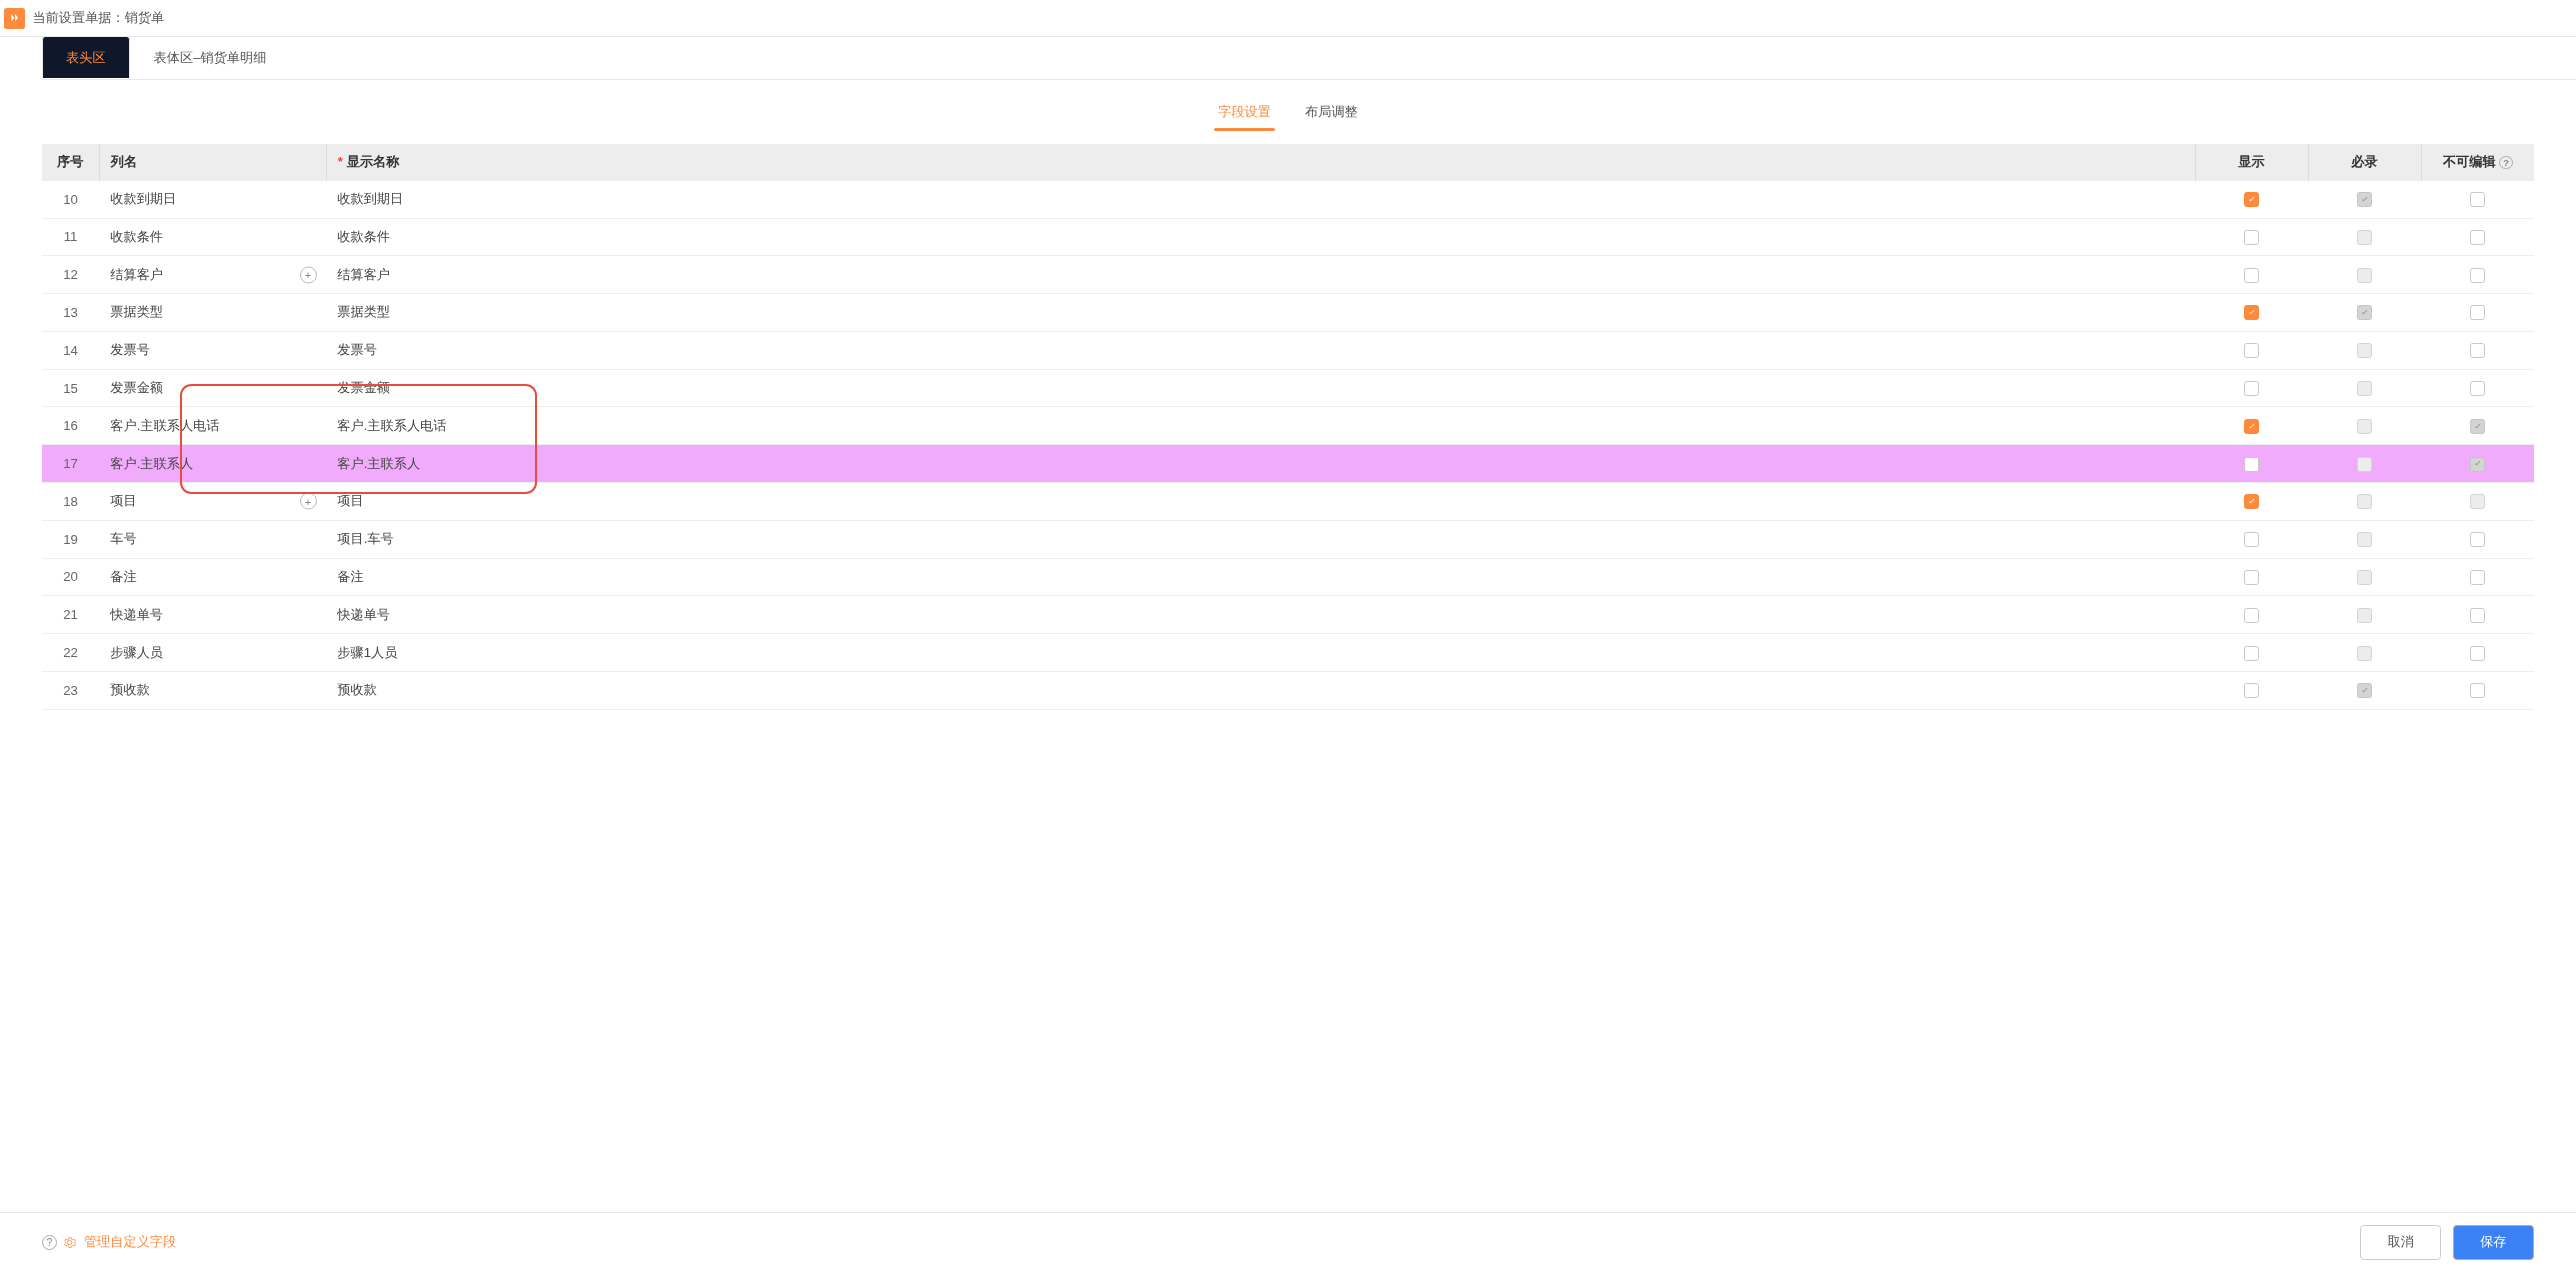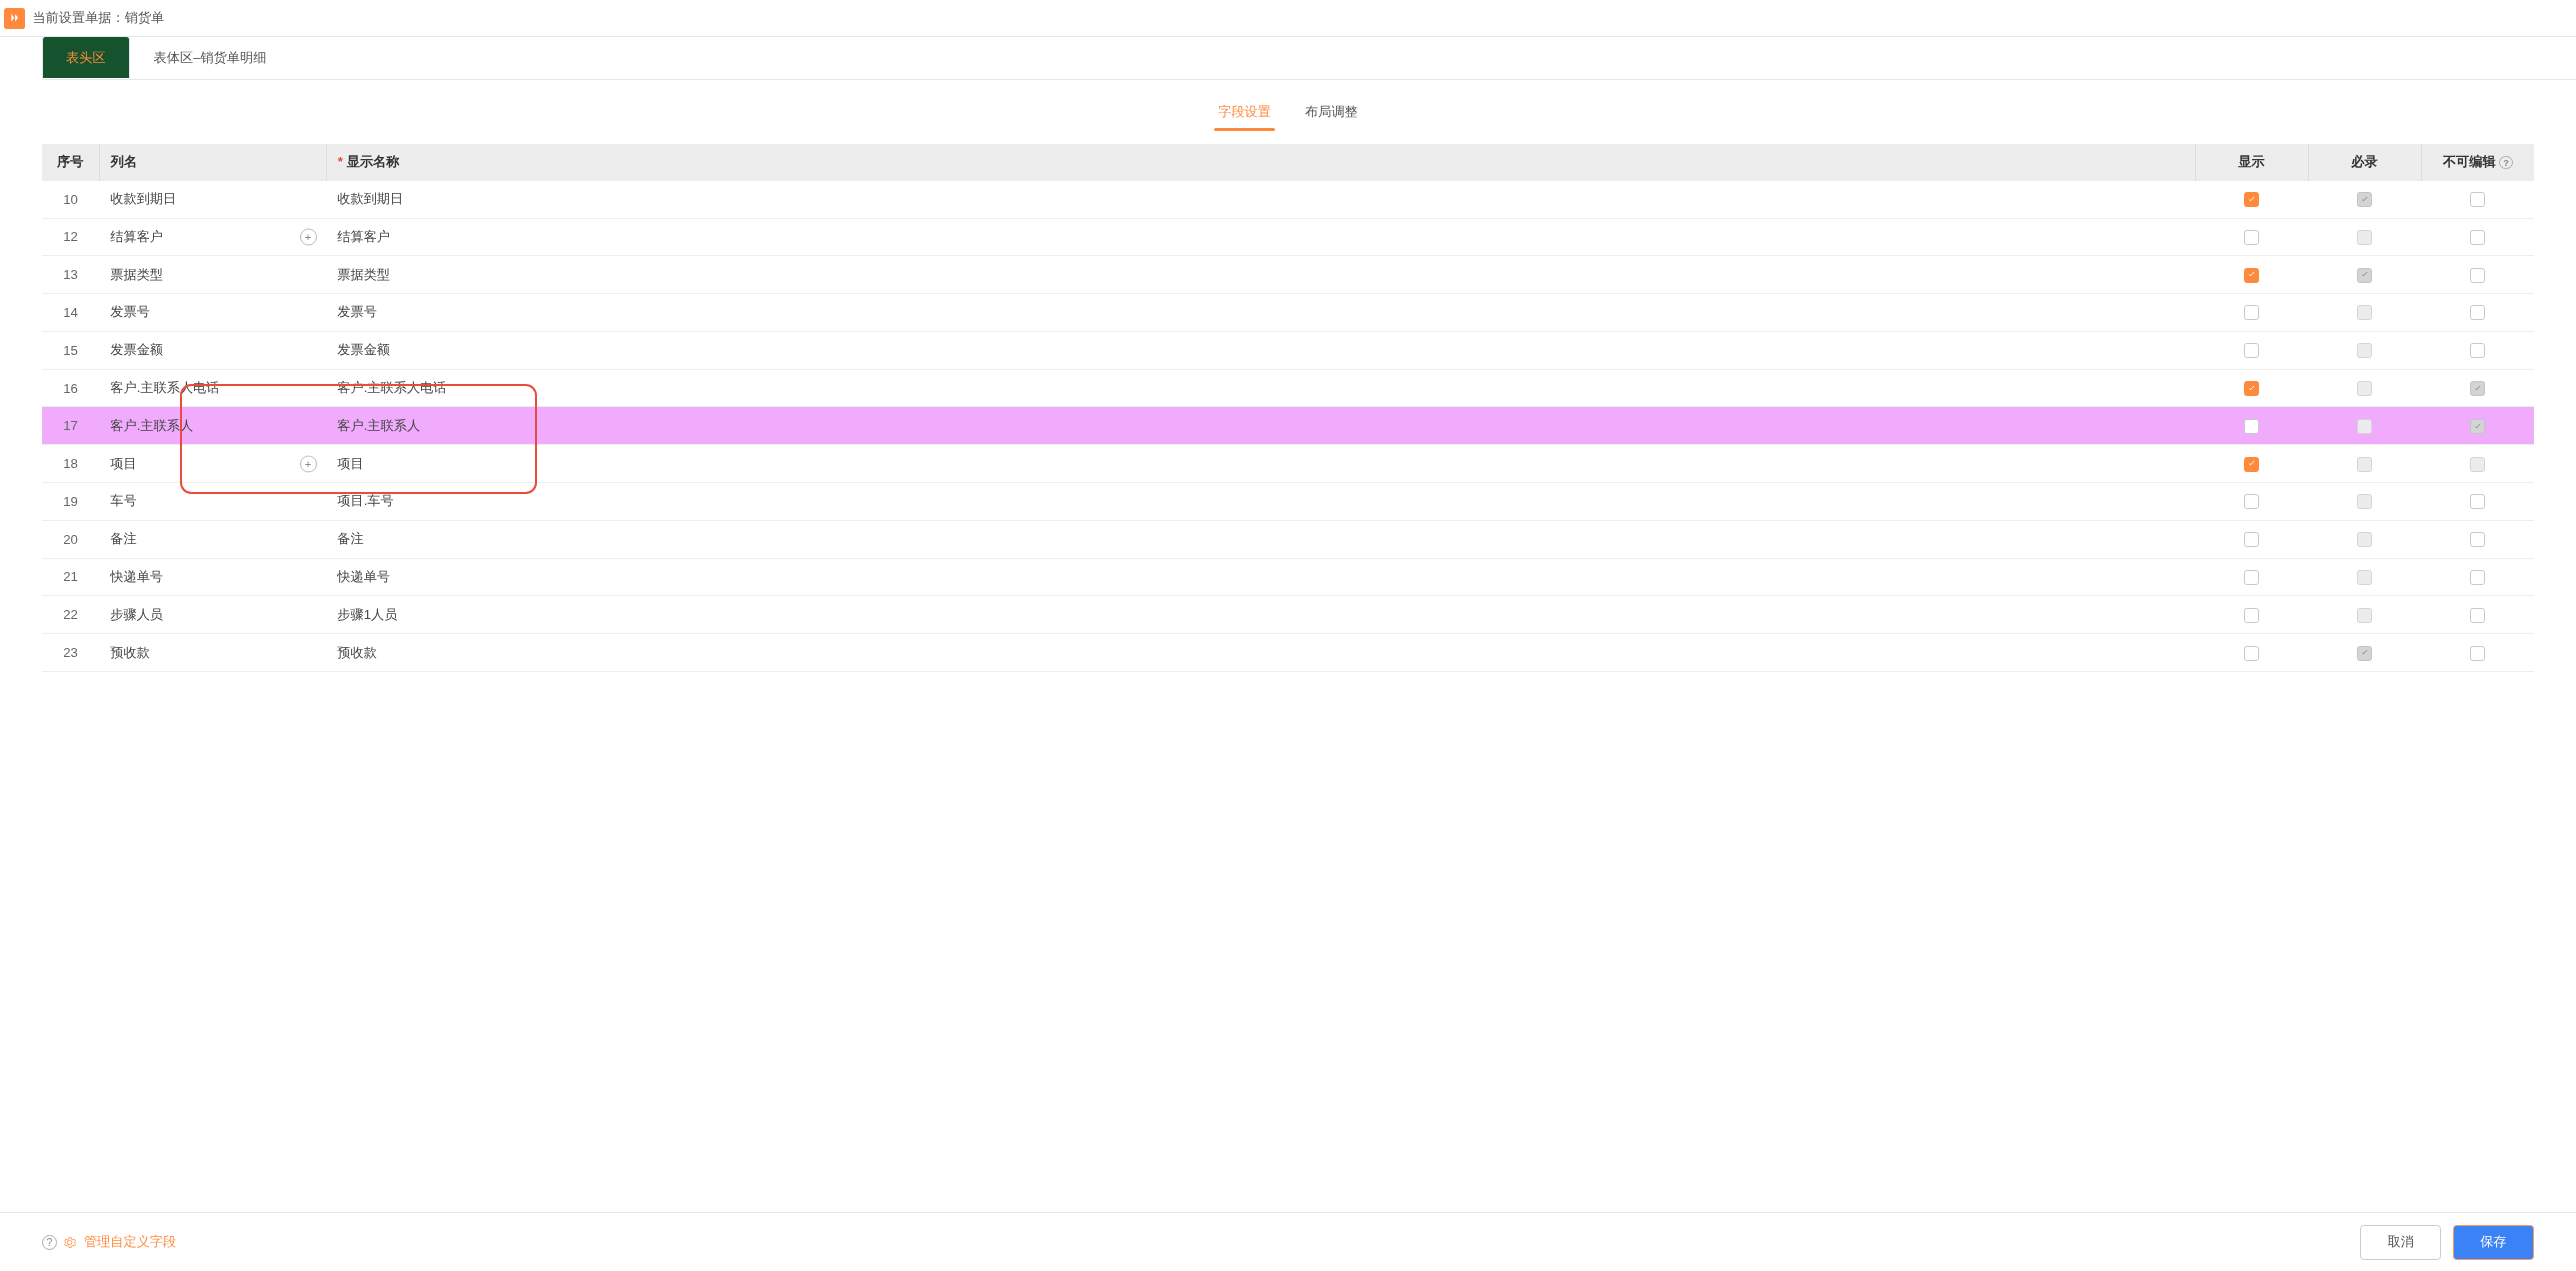--- a/index.html
+++ b/index.html
@@ -5,21 +5,21 @@
     * { box-sizing: border-box; margin: 0; padding: 0; }
     body { font-family: -apple-system, BlinkMacSystemFont, "PingFang SC", "Hiragino Sans GB", "Microsoft YaHei", sans-serif; font-size: 13.2px; color: #333; background: #fff; }
     
     .topbar { display: flex; align-items: center; padding: 7.6px 3.8px; border-bottom: 0.9px solid #e8e8e8; }
     .expand-btn { width: 21px; height: 21px; background: #ff8a3d; border-radius: 2.8px; display: flex; align-items: center; justify-content: center; cursor: pointer; margin-right: 7.6px; }
     .expand-btn svg { width: 11.3px; height: 11.3px; fill: #fff; }
     .topbar-text { color: #555; font-size: 13.2px; }
     
     .tabs { display: flex; margin: 0 0 0 42px; border-bottom: 0.9px solid #e8e8e8; position: relative; top: -0.9px; }
     .tab { padding: 11.3px 23px; cursor: pointer; color: #555; border: 0.9px solid transparent; border-bottom: none; position: relative; }
-    .tab.active { color: #ff8a3d; border: 0.9px solid #e8e8e8; border-bottom: 0.9px solid #fff; background: #14532d; border-top-left-radius: 3.8px; border-top-right-radius: 3.8px;}
+    .tab.active { color: #ff8a3d; border: 0.9px solid #e8e8e8; border-bottom: 0.9px solid #fff; background: #0f172a; border-top-left-radius: 3.8px; border-top-right-radius: 3.8px;}
     
     .subtabs-wrap { display:flex; justify-content:center; margin-top: 15px; }
     .subtabs { display: flex; gap: 26.5px; }
     .subtab { padding: 7.6px 3.8px 9.4px; cursor: pointer; color: #555; position: relative; }
     .subtab.active { color: #ff8a3d; }
     .subtab.active::after { content:""; position:absolute; left:0; right:0; bottom:0; height:2.8px; background:#ff8a3d; border-radius:1.9px; }
     
     .content { padding: 0 42px 76px; }
     
     table { width: 100%; border-collapse: collapse; margin-top: 13.2px; }
@@ -111,20 +111,28 @@
                 </svg>
               </span></td>
             <td class="chk"><span class="cb checked disabled">
                 <svg viewBox="0 0 24 24">
                   <path d="M9 16l-4-4 1.4-1.4L9 13.2l8.6-8.6L19 6z"></path>
                 </svg>
               </span></td>
             <td class="chk"><span class="cb"></span></td>
           </tr>
           <tr>
+            <td class="seq">11</td>
+            <td class="name">收款条件</td>
+            <td class="disp">收款条件</td>
+            <td class="chk"><span class="cb"></span></td>
+            <td class="chk"><span class="cb disabled"></span></td>
+            <td class="chk"><span class="cb"></span></td>
+          </tr>
+          <tr>
             <td class="seq">12</td>
             <td class="name">结算客户<span class="plus-btn">+</span></td>
             <td class="disp">结算客户</td>
             <td class="chk"><span class="cb"></span></td>
             <td class="chk"><span class="cb disabled"></span></td>
             <td class="chk"><span class="cb"></span></td>
           </tr>
           <tr>
             <td class="seq">13</td>
             <td class="name">票据类型</td>

